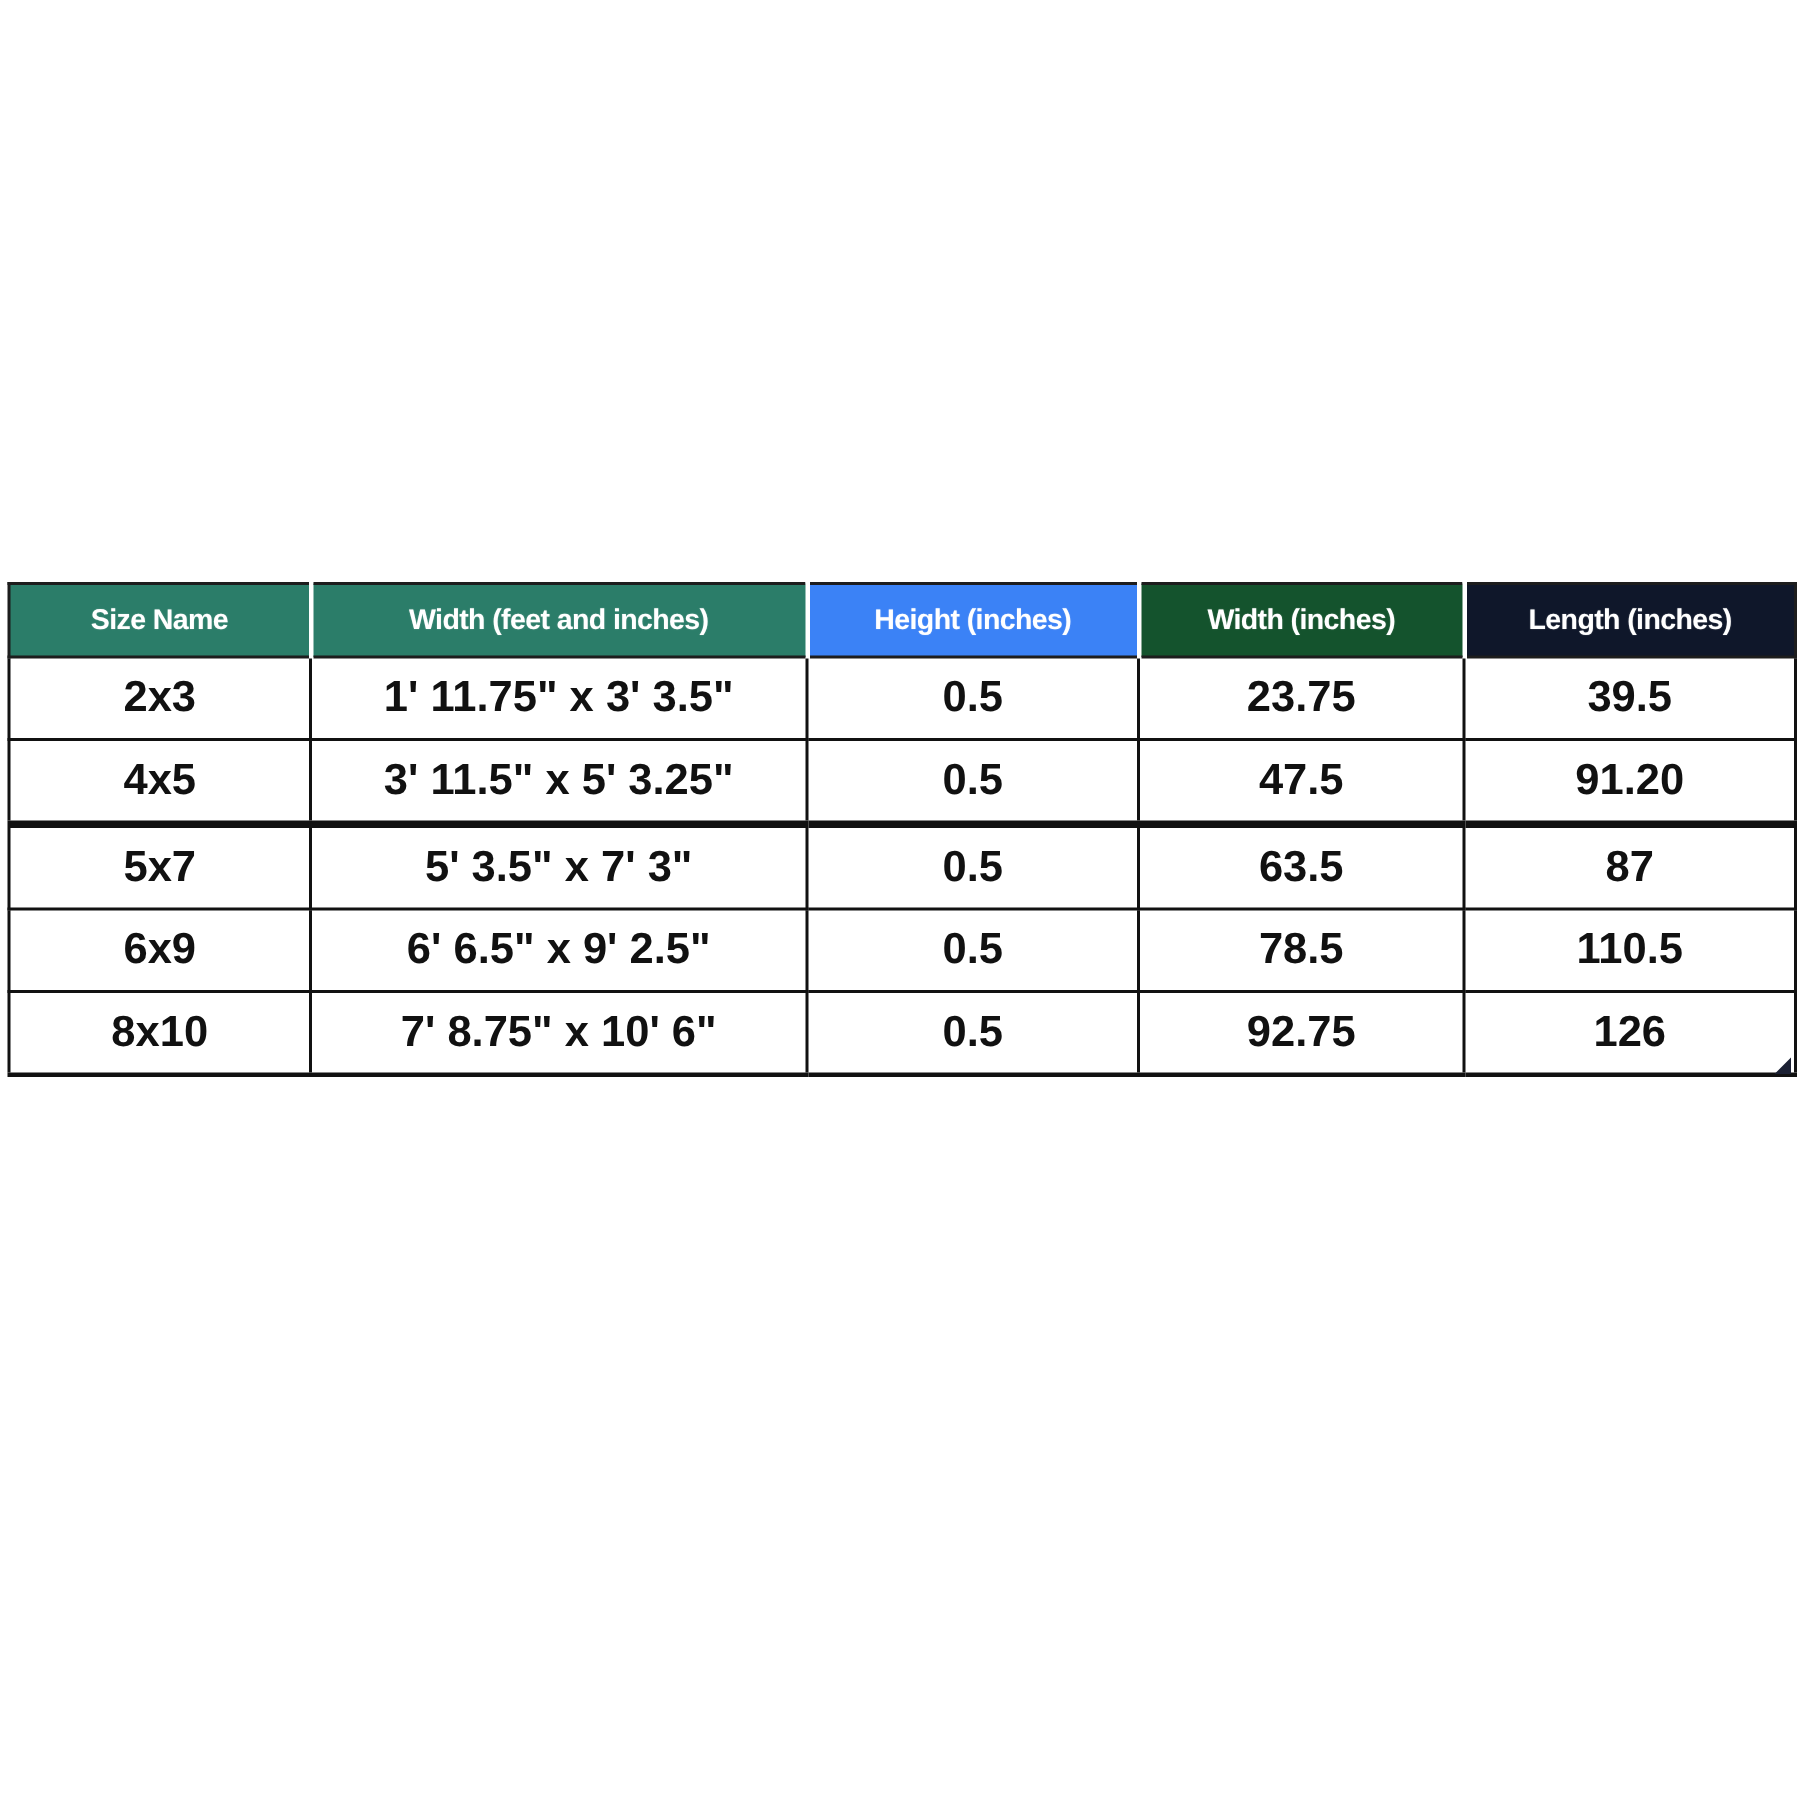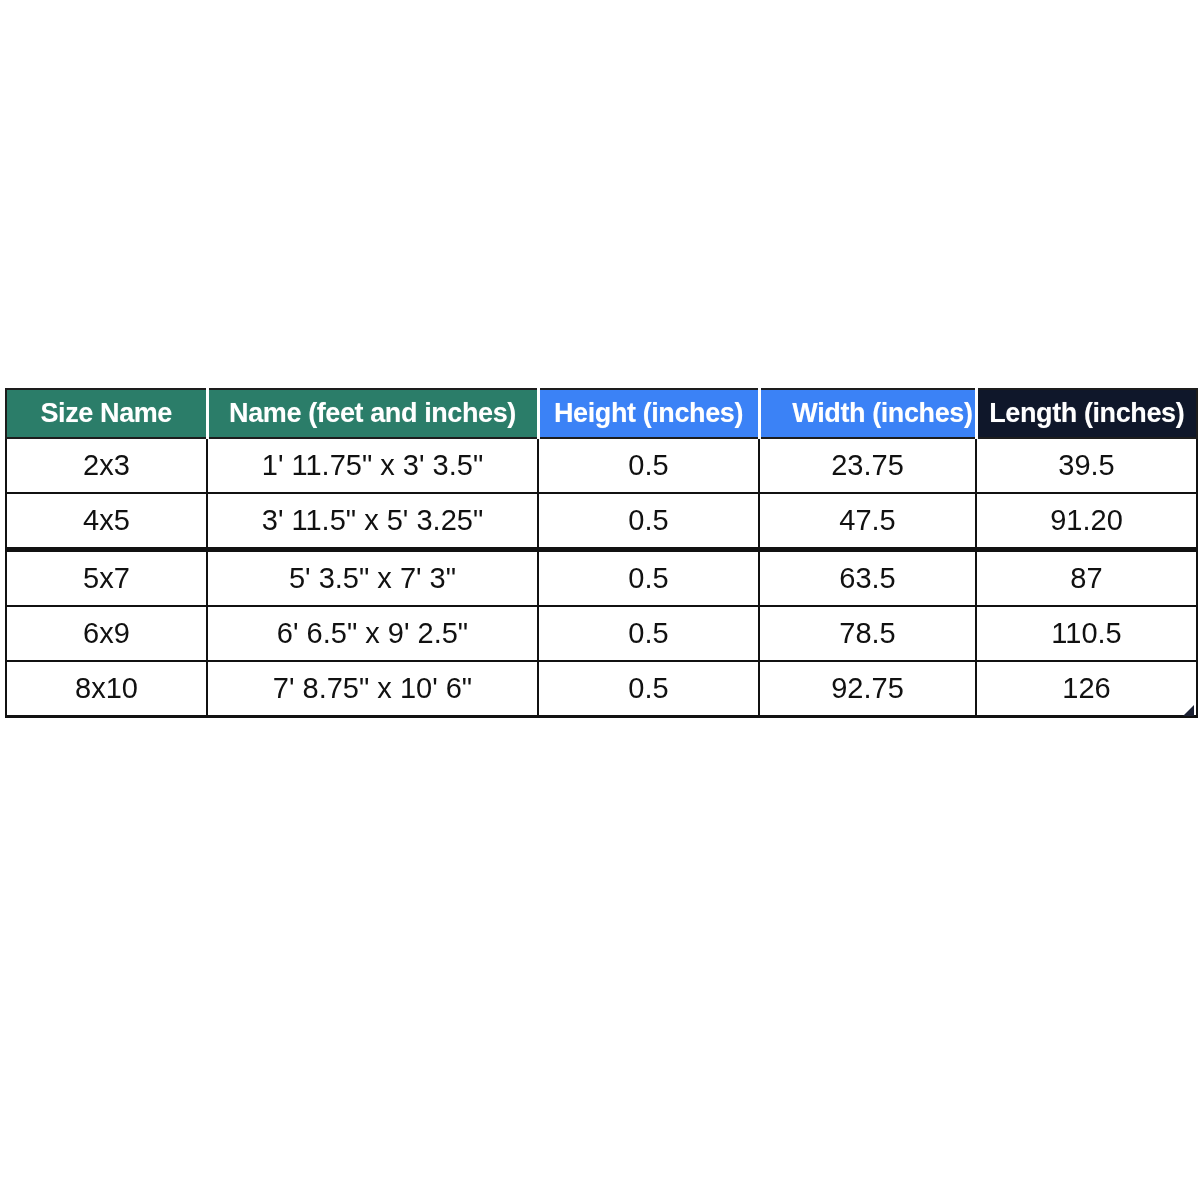--- a/index.html
+++ b/index.html
@@ -39,21 +39,21 @@
 
   table.size-table col.c-name   { width: 201px; }
   table.size-table col.c-size   { width: 331px; }
   table.size-table col.c-height { width: 221px; }
   table.size-table col.c-width  { width: 217px; }
   table.size-table col.c-length { width: 221px; }
 
   thead th {
     background: #2b7d69;
     color: #ffffff;
-    font-size: 27px;
+    font-size: 19px;
     font-weight: bold;
     letter-spacing: -0.4px;
     text-align: center;
     height: 47px;
     padding: 0 2px;
     border-left: 3px solid #ffffff;
     border-right: 3px solid #ffffff;
     border-top: 2px solid #1d1d1d;
     border-bottom: 2px solid #1d1d1d;
     white-space: nowrap;
@@ -65,20 +65,21 @@
   tbody td {
     height: 53px;
     text-align: center;
     vertical-align: middle;
     font-size: 29px;
     color: #111111;
     background: #ffffff;
     border: 2px solid #111111;
     padding: 0 4px;
     white-space: nowrap;
+    font-weight: bold;
   }
 
   tbody tr.thick-below > td {
     border-bottom-width: 5px;
   }
 
   tbody tr:last-child > td {
     border-bottom-width: 3px;
   }
 
@@ -110,23 +111,23 @@
       <colgroup>
         <col class="c-name">
         <col class="c-size">
         <col class="c-height">
         <col class="c-width">
         <col class="c-length">
       </colgroup>
       <thead>
         <tr>
             <th style="background: rgb(43, 125, 105); color: rgb(255, 255, 255);">Size Name</th>
-            <th style="background: rgb(43, 125, 105); color: rgb(255, 255, 255);">Name (feet and inches)</th>
+            <th style="background: rgb(43, 125, 105); color: rgb(255, 255, 255);">Width (feet and inches)</th>
             <th style="background: #3b82f6; color: rgb(255, 255, 255);">Height (inches)</th>
-            <th style="background: #3b82f6; color: rgb(255, 255, 255); text-align: right;">Width (inches)</th>
+            <th style="background: #14532d; color: rgb(255, 255, 255);">Width (inches)</th>
             <th style="background: #0f172a; color: rgb(255, 255, 255);">Length (inches)</th>
           </tr>
       </thead>
       <tbody>
           <tr>
             <td style="color: rgb(17, 17, 17); border-color: rgb(17, 17, 17);">2x3</td>
             <td style="color: rgb(17, 17, 17); border-color: rgb(17, 17, 17);">1' 11.75" x 3' 3.5"</td>
             <td style="color: rgb(17, 17, 17); border-color: rgb(17, 17, 17);">0.5</td>
             <td style="color: rgb(17, 17, 17); border-color: rgb(17, 17, 17);">23.75</td>
             <td style="color: rgb(17, 17, 17); border-color: rgb(17, 17, 17);">39.5</td>

